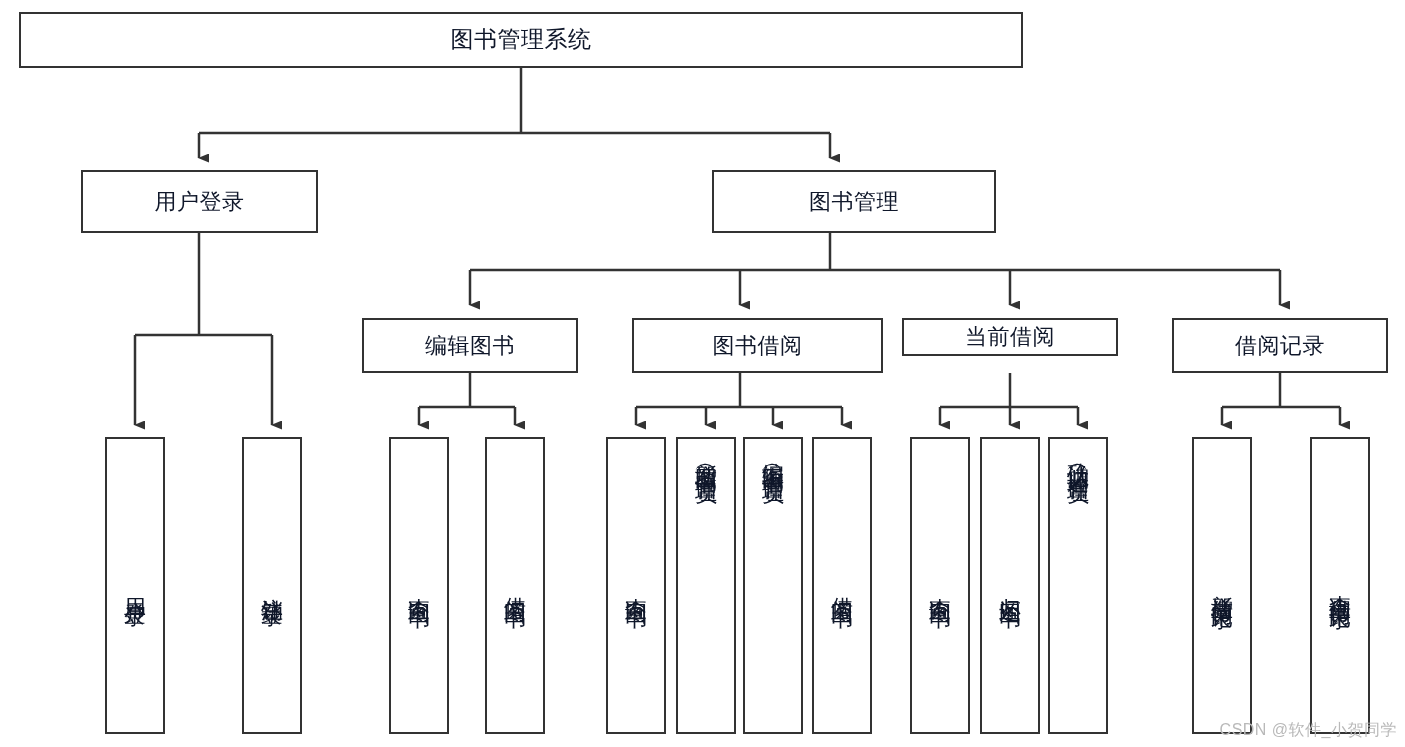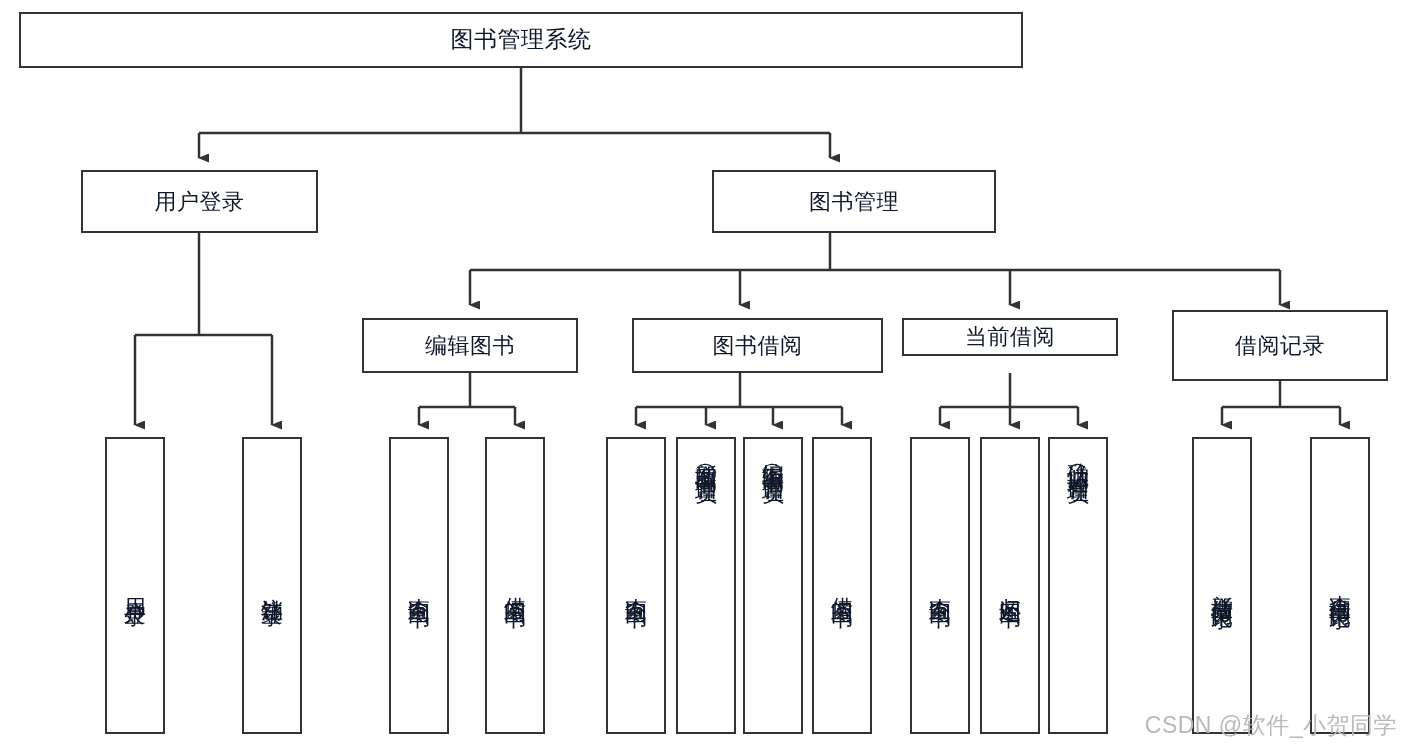--- a/index.html
+++ b/index.html
@@ -69,21 +69,21 @@
     padding-top: 6px;
   }
   .node.leaf.mid-text {
     align-items: center;
     padding-top: 0;
   }
   #watermark {
     position: absolute;
     right: 8px;
     bottom: 6px;
-    font-size: 23px;
+    font-size: 16px;
     color: #b9b9b9;
     letter-spacing: 0.5px;
     white-space: nowrap;
     user-select: none;
   }
 </style>
 </head>
 <body>
 
 <div id="diagram-root">
@@ -156,21 +156,21 @@
   </div>
 
   <div class="node horizontal" style="left:632px; top:318px; width:251px; height:55px;">
     <span class="node-label">图书借阅</span>
   </div>
 
   <div class="node horizontal" style="left:902px; top:318px; width:216px; height:38px;">
     <span class="node-label">当前借阅</span>
   </div>
 
-  <div class="node horizontal" style="left:1172px; top:310px; width:216px; height:71px;">
+  <div class="node horizontal" style="left:1172px; top:318px; width:216px; height:55px;">
     <span class="node-label">借阅记录</span>
   </div>
 
   <div class="node leaf mid-text" style="left:105px; top:437px; width:60px; height:297px;">
     <span class="node-label">用户登录</span>
   </div>
 
   <div class="node leaf mid-text" style="left:242px; top:437px; width:60px; height:297px;">
     <span class="node-label">注销登录</span>
   </div>

